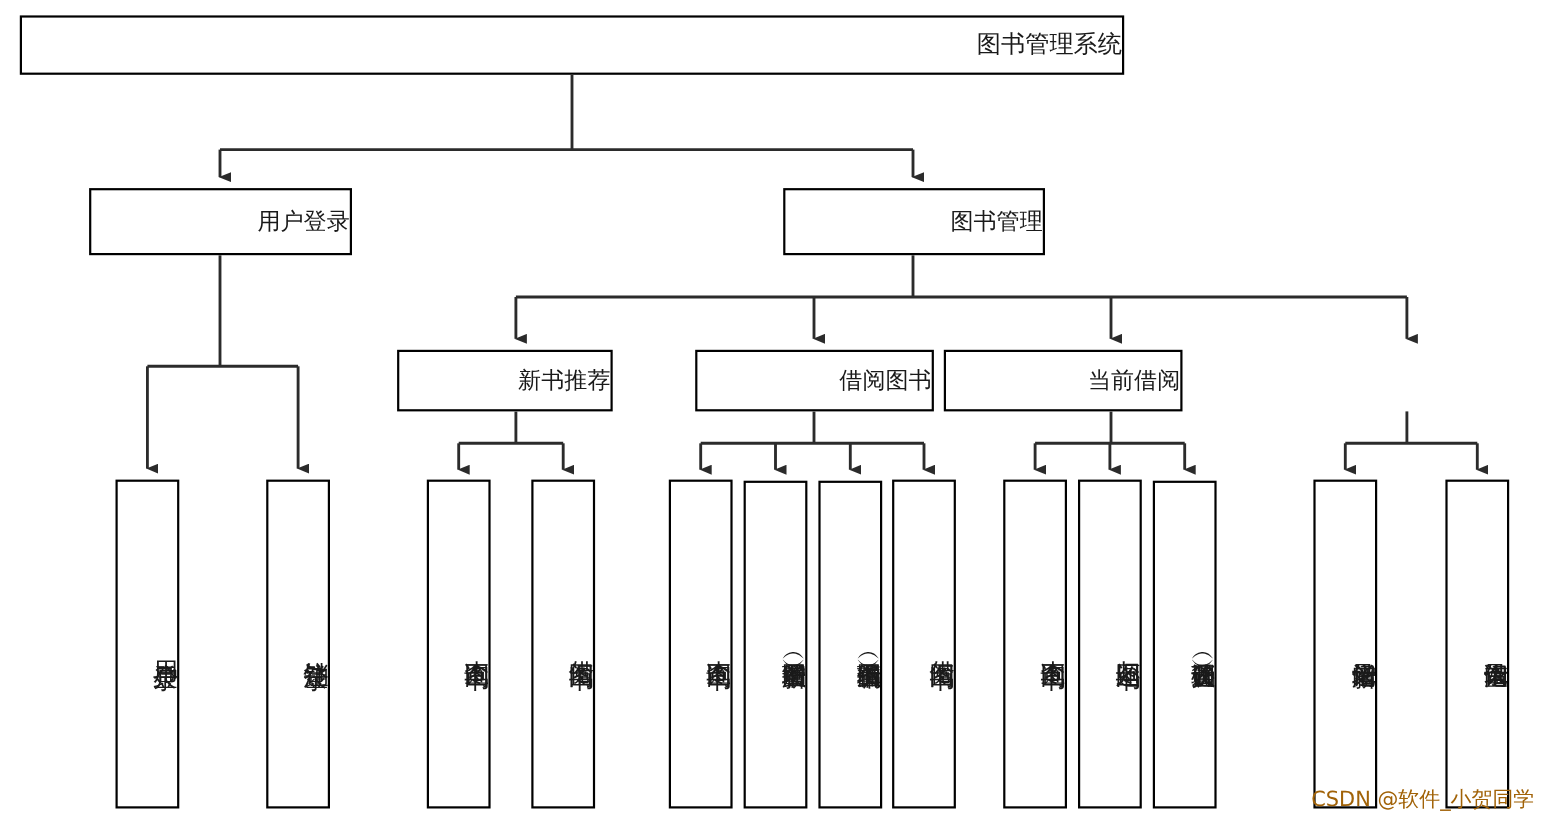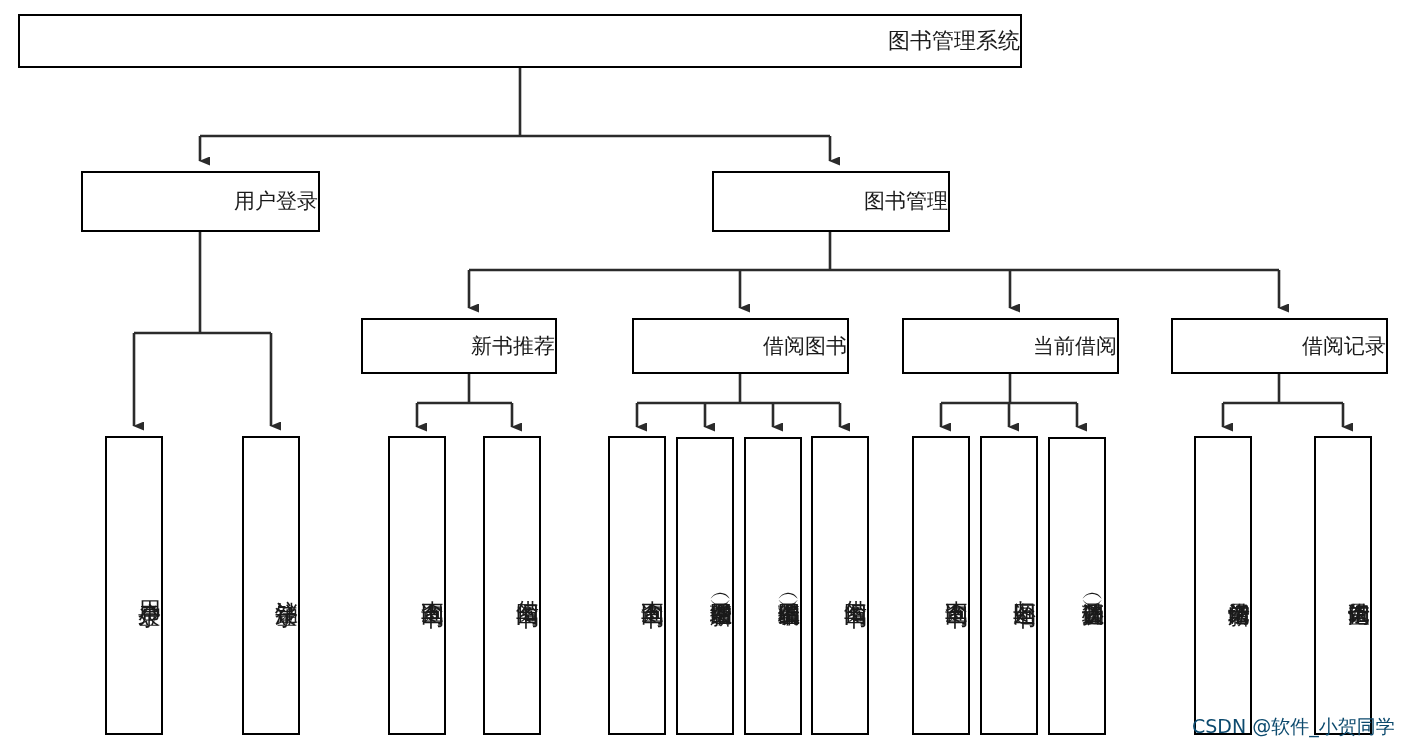--- a/index.html
+++ b/index.html
@@ -61,21 +61,21 @@
     letter-spacing: 2px;
   }
   .v-label.tight {
     font-size: 22px;
     letter-spacing: 0px;
   }
   .watermark {
     position: absolute;
     font-family: "DejaVu Sans", "Liberation Sans", sans-serif;
     font-size: 19px;
-    color: #0c4a6e;
+    color: #a16207;
     white-space: nowrap;
     pointer-events: none;
     user-select: none;
   }
 </style>
 </head>
 <body>
 
 <div id="diagram-root">
 
@@ -144,27 +144,24 @@
   </div>
 
   <div class="node-box" style="left:361px; top:318px; width:196px; height:56px;">
     <span class="node-label h-label">新书推荐</span>
   </div>
 
   <div class="node-box" style="left:632px; top:318px; width:217px; height:56px;">
     <span class="node-label h-label">借阅图书</span>
   </div>
 
-  <div class="node-box" style="left:902px; top:318px; width:217px; height:56px;">
+  <div class="node-box" style="left:858px; top:318px; width:217px; height:56px;">
     <span class="node-label h-label">当前借阅</span>
   </div>
 
-  <div class="node-box" style="left:1171px; top:318px; width:217px; height:56px;">
-    <span class="node-label h-label">借阅记录</span>
-  </div>
 
   <div class="node-box" style="left:105px; top:436px; width:58px; height:299px;">
     <span class="node-label v-label">用户登录</span>
   </div>
   <div class="node-box" style="left:242px; top:436px; width:58px; height:299px;">
     <span class="node-label v-label">注销登录</span>
   </div>
 
   <div class="node-box" style="left:388px; top:436px; width:58px; height:299px;">
     <span class="node-label v-label">查询图书</span>

